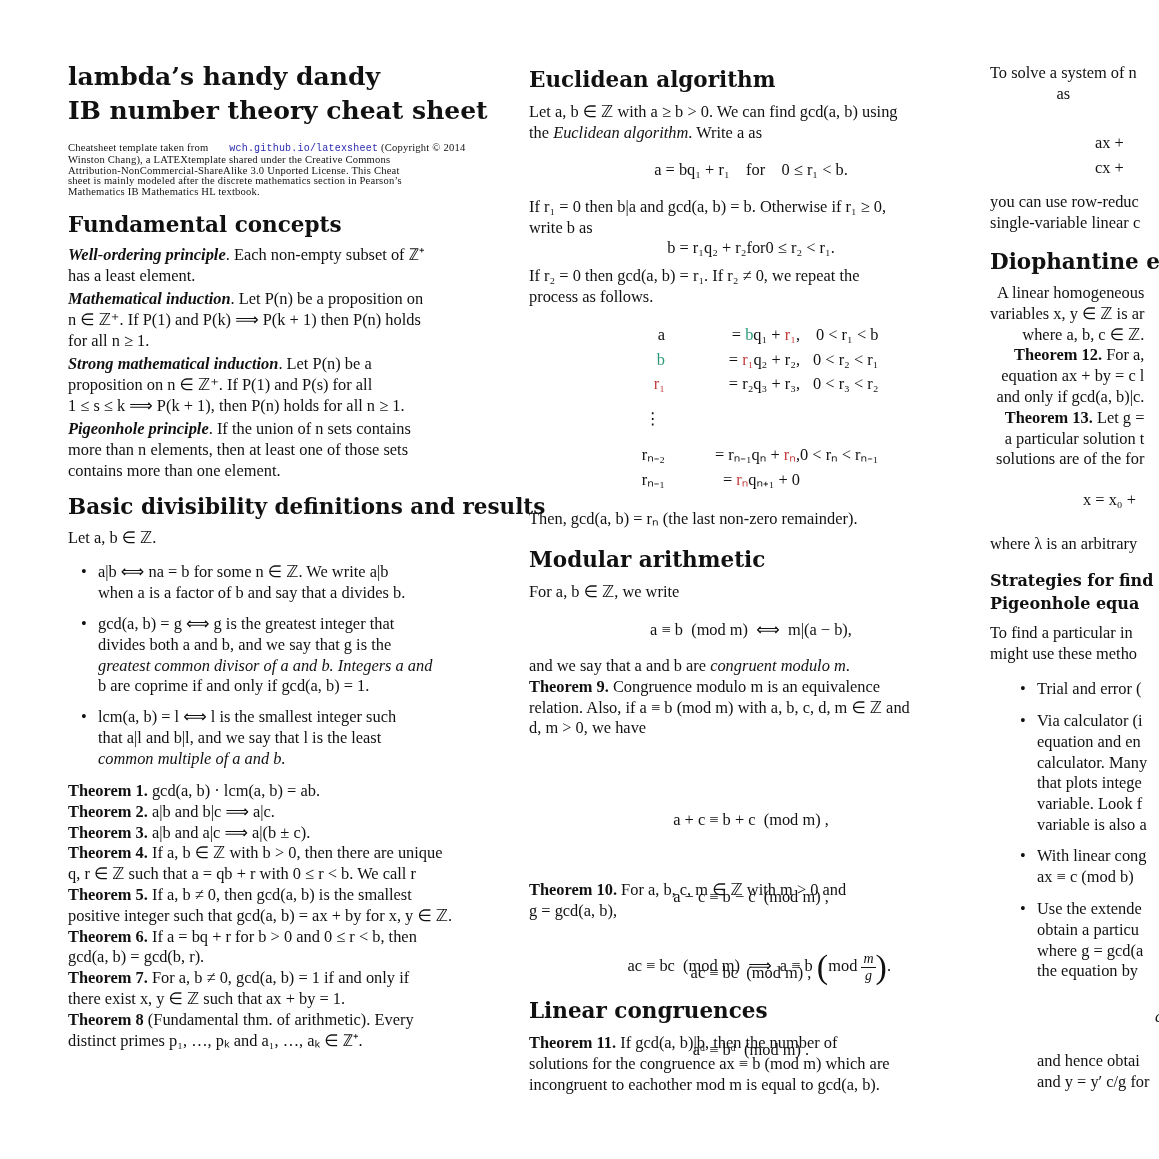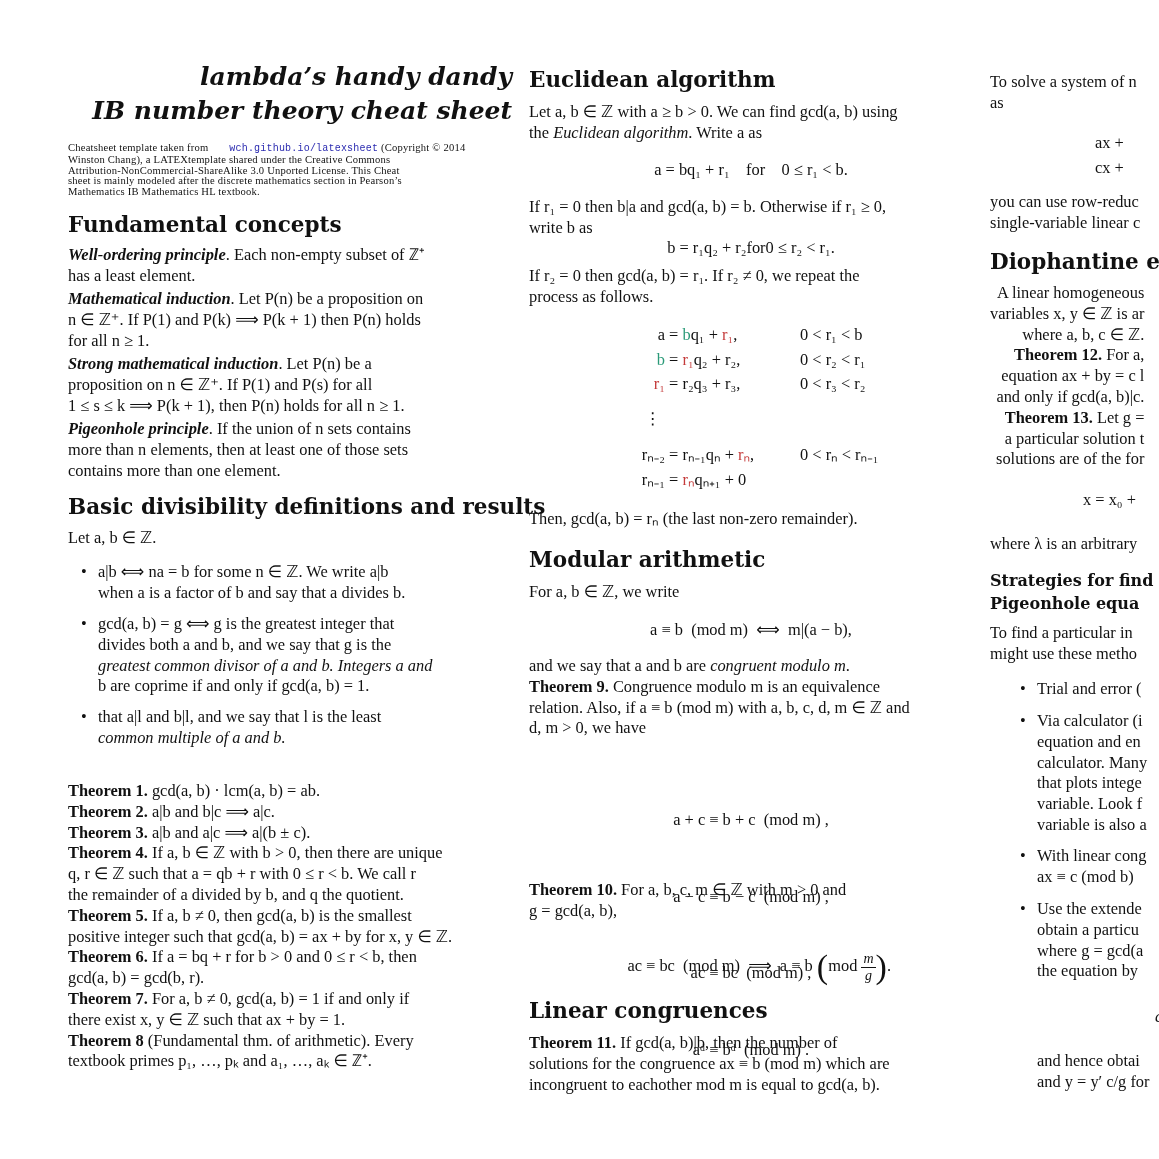--- a/index.html
+++ b/index.html
@@ -3,36 +3,36 @@
 <meta charset="utf-8">
 <style>
   html, body { margin:0; padding:0; background:#ffffff; }
   body { width:1159px; height:1159px; overflow:hidden; position:relative; font-family:"DejaVu Serif","Liberation Serif",serif; color:#111; }
   .col { position:absolute; top:0; }
   .c1 { left:68px; width:444px; }
   .c2 { left:529px; width:444px; }
   .c3 { left:990px; width:444px; }
   .txt { font-family:"Liberation Serif",serif; font-size:16.4px; line-height:20.8px; }
   .ab { position:absolute; left:0; white-space:nowrap; }
-  .title { font-family:"DejaVu Serif",serif; font-weight:bold; font-size:25px; text-align:right; width:444px; line-height:34px;font-style:italic; }
+  .title { font-family:"DejaVu Serif",serif; font-weight:bold; font-size:25px; text-align:left; width:444px; line-height:34px; }
   .small { font-family:"Liberation Serif",serif; font-size:10.6px; line-height:10.8px; letter-spacing:0.2px; width:444px; }
   .link { font-family:"Liberation Mono",monospace; color:#2a2ab0; font-size:10px;margin-left:18px; }
   h2 { margin:0; font-family:"DejaVu Serif",serif; font-weight:bold; font-size:21.5px; line-height:26px; white-space:nowrap; }
   h3 { margin:0; font-family:"DejaVu Serif",serif; font-weight:bold; font-size:16px; line-height:23px; white-space:nowrap; }
   .bi { font-weight:bold; font-style:italic; }
   .b { font-weight:bold; }
   .i { font-style:italic; }
   .m { font-style:italic; }
   .center { text-align:center; width:444px; }
   .bullet { position:absolute; left:30px; }
   .bdot { position:absolute; left:-17px; top:0; }
   .green { color:#2a9a78; }
   .red { color:#c43a3a; }
   table.eu { border-collapse:collapse; font-family:"Liberation Serif",serif; font-size:16.4px; }
-  table.eu td { padding:0; height:24.5px; white-space:nowrap; }
+  table.eu td { padding:0; height:24.5px; white-space:nowrap;text-align:right; }
   .frac { display:inline-block; vertical-align:middle; text-align:center; font-size:14px; line-height:16px; }
   .frac .num { display:block; border-bottom:1px solid #111; padding:0 2px; }
   .frac .den { display:block; padding:0 2px; }
   .bigp { font-size:34px; vertical-align:middle; font-weight:100; }
 </style>
 </head>
 <body>
 
 <div class="col c1">
   <div class="ab title" style="top:60px;">lambda’s handy dandy</div>
@@ -78,48 +78,48 @@
   </div>
   <div class="ab txt bullet" style="top:614px;">
     <span class="bdot">•</span>
     <div>gcd(a, b) = g ⟺ g is the greatest integer that</div>
     <div>divides both a and b, and we say that g is the</div>
     <div class="i">greatest common divisor of a and b. Integers a and</div>
     <div>b are coprime if and only if gcd(a, b) = 1.</div>
   </div>
   <div class="ab txt bullet" style="top:707px;">
     <span class="bdot">•</span>
+    <div>lcm(a, b) = l ⟺ l is the smallest integer such</div>
     <div>that a|l and b|l, and we say that l is the least</div>
     <div class="i">common multiple of a and b.</div>
   </div>
 
   <div class="ab txt" style="top:781px;">
     <div><span class="b">Theorem 1.</span><span> gcd(a, b) · lcm(a, b) = ab.</span></div>
     <div><span class="b">Theorem 2.</span><span> a|b and b|c ⟹ a|c.</span></div>
     <div><span class="b">Theorem 3.</span><span> a|b and a|c ⟹ a|(b ± c).</span></div>
     <div>
       <div><span class="b">Theorem 4.</span><span> If a, b ∈ ℤ with b &gt; 0, then there are unique</span></div>
       <div>q, r ∈ ℤ such that a = qb + r with 0 ≤ r &lt; b. We call r</div>
-      <div>the remainder of a divided by b, and q the quotient.</div>
     </div>
     <div>
       <div><span class="b">Theorem 5.</span><span> If a, b ≠ 0, then gcd(a, b) is the smallest</span></div>
       <div>positive integer such that gcd(a, b) = ax + by for x, y ∈ ℤ.</div>
     </div>
     <div>
       <div><span class="b">Theorem 6.</span><span> If a = bq + r for b &gt; 0 and 0 ≤ r &lt; b, then</span></div>
       <div>gcd(a, b) = gcd(b, r).</div>
     </div>
     <div>
       <div><span class="b">Theorem 7.</span><span> For a, b ≠ 0, gcd(a, b) = 1 if and only if</span></div>
       <div>there exist x, y ∈ ℤ such that ax + by = 1.</div>
     </div>
     <div>
       <div><span class="b">Theorem 8</span><span> (Fundamental thm. of arithmetic).</span><span> Every</span></div>
-      <div>textbook primes p₁, …, pₖ and a₁, …, aₖ ∈ ℤ⁺.</div>
+      <div>distinct primes p₁, …, pₖ and a₁, …, aₖ ∈ ℤ⁺.</div>
     </div>
   </div>
 </div>
 
 <div class="col c2">
   <h2 class="ab" style="top:67px;">Euclidean algorithm</h2>
   <div class="ab txt" style="top:102px;">
     <div>Let a, b ∈ ℤ with a ≥ b &gt; 0. We can find gcd(a, b) using</div>
     <div><span>the </span><span class="i">Euclidean algorithm</span><span>. Write a as</span></div>
   </div>
@@ -196,21 +196,21 @@
 
   <h2 class="ab" style="top:998px;">Linear congruences</h2>
   <div class="ab txt" style="top:1033px;">
     <div><span class="b">Theorem 11.</span><span> If gcd(a, b)|b, then the number of</span></div>
     <div>solutions for the congruence ax ≡ b  (mod m) which are</div>
     <div>incongruent to eachother mod m is equal to gcd(a, b).</div>
   </div>
 </div>
 
 <div class="col c3">
-  <div class="ab txt" style="top:72px;">
+  <div class="ab txt" style="top:63px;text-align:center;">
     <div>To solve a system of n</div>
     <div>as</div>
   </div>
   <div class="ab txt" style="top:130px; left:105px;">
     <div style="line-height:25px;">ax +</div>
     <div style="line-height:25px;">cx +</div>
   </div>
   <div class="ab txt" style="top:192px;">
     <div>you can use row-reduc</div>
     <div>single-variable linear c</div>

